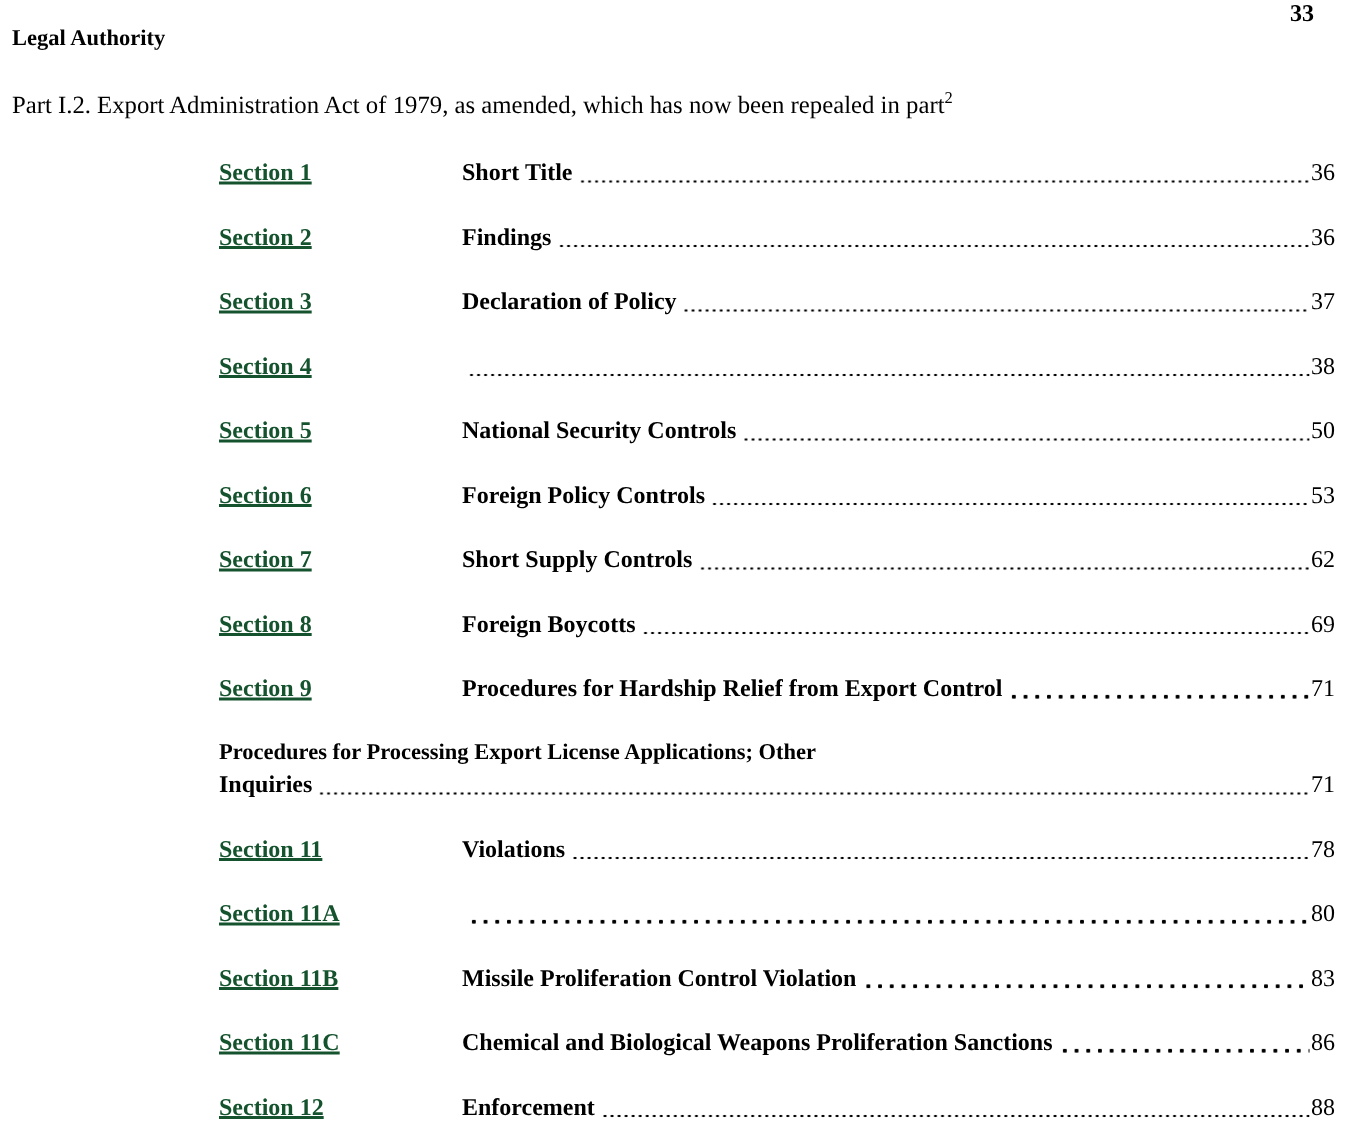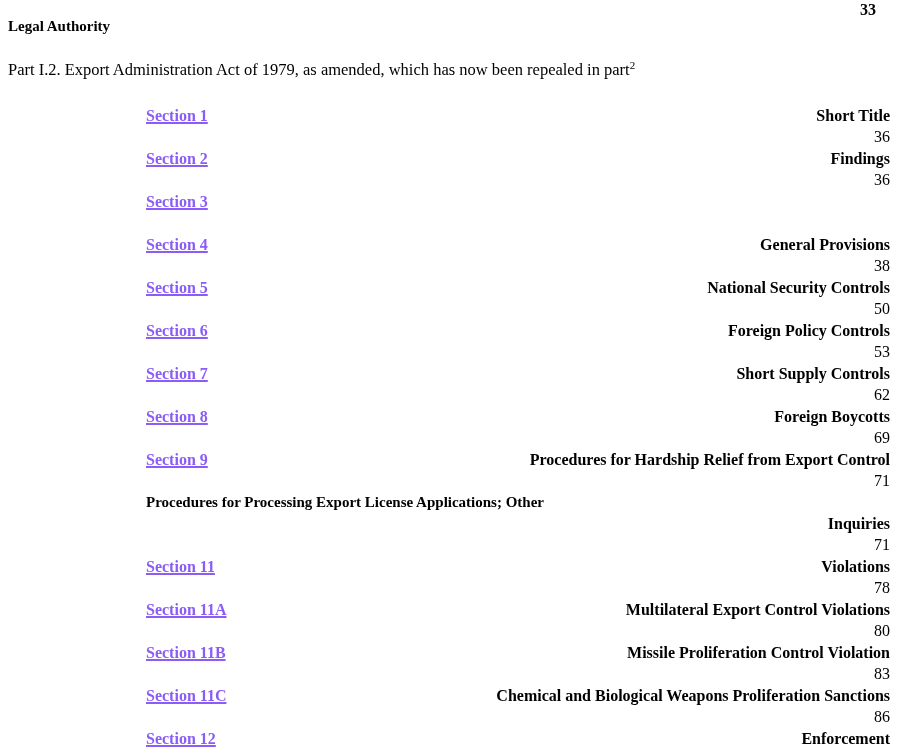--- a/index.html
+++ b/index.html
@@ -66,21 +66,21 @@
     margin-bottom: 22px;
   }
   .sec-cell {
     width: 162px;
     flex: 0 0 162px;
     line-height: 21px;
   }
   .sec-link {
     font-size: 16px;
     font-weight: bold;
-    color: #8b5cf6;
+    color: #14532d;
     text-decoration: underline;
     text-decoration-thickness: 1.5px;
     cursor: pointer;
     white-space: nowrap;
     margin-top: 26px;
   }
   .entry-cell {
     flex: 1 1 auto;
     min-width: 0;
   }
@@ -88,21 +88,20 @@
     font-size: 15px;
     font-weight: bold;
     line-height: 21px;
     white-space: nowrap;
   }
   .entry-line {
     display: flex;
     align-items: flex-end;
     height: 21px;
     line-height: 21px;
-    flex-direction: column;
   }
   .entry-title {
     font-size: 16px;
     font-weight: bold;
     white-space: nowrap;
     flex: 0 0 auto;
   }
   .leader {
     flex: 1 1 auto;
     min-width: 10px;
@@ -160,29 +159,35 @@
           <span class="leader fine"></span>
           <span class="entry-page">36</span>
         </div>
       </div>
   </div>
 
   <div class="toc-row">
     <div class="sec-cell">
       <a class="sec-link">Section 3</a>
     </div>
+    <div class="entry-cell">
+        <div class="entry-line">
+          <span class="entry-title">Declaration of Policy</span>
+          <span class="leader fine"></span>
+          <span class="entry-page">37</span>
+        </div>
+      </div>
   </div>
 
   <div class="toc-row">
     <div class="sec-cell">
       <a class="sec-link">Section 4</a>
     </div>
     <div class="entry-cell">
         <div class="entry-line">
-          <span class="entry-title">General Provisions</span>
           <span class="leader fine"></span>
           <span class="entry-page">38</span>
         </div>
       </div>
   </div>
 
   <div class="toc-row">
     <div class="sec-cell">
       <a class="sec-link">Section 5</a>
     </div>
@@ -270,21 +275,20 @@
         </div>
       </div>
   </div>
 
   <div class="toc-row">
     <div class="sec-cell">
       <a class="sec-link">Section 11A</a>
     </div>
     <div class="entry-cell">
         <div class="entry-line">
-          <span class="entry-title">Multilateral Export Control Violations</span>
           <span class="leader ellipsis"></span>
           <span class="entry-page">80</span>
         </div>
       </div>
   </div>
 
   <div class="toc-row">
     <div class="sec-cell">
       <a class="sec-link">Section 11B</a>
     </div>

